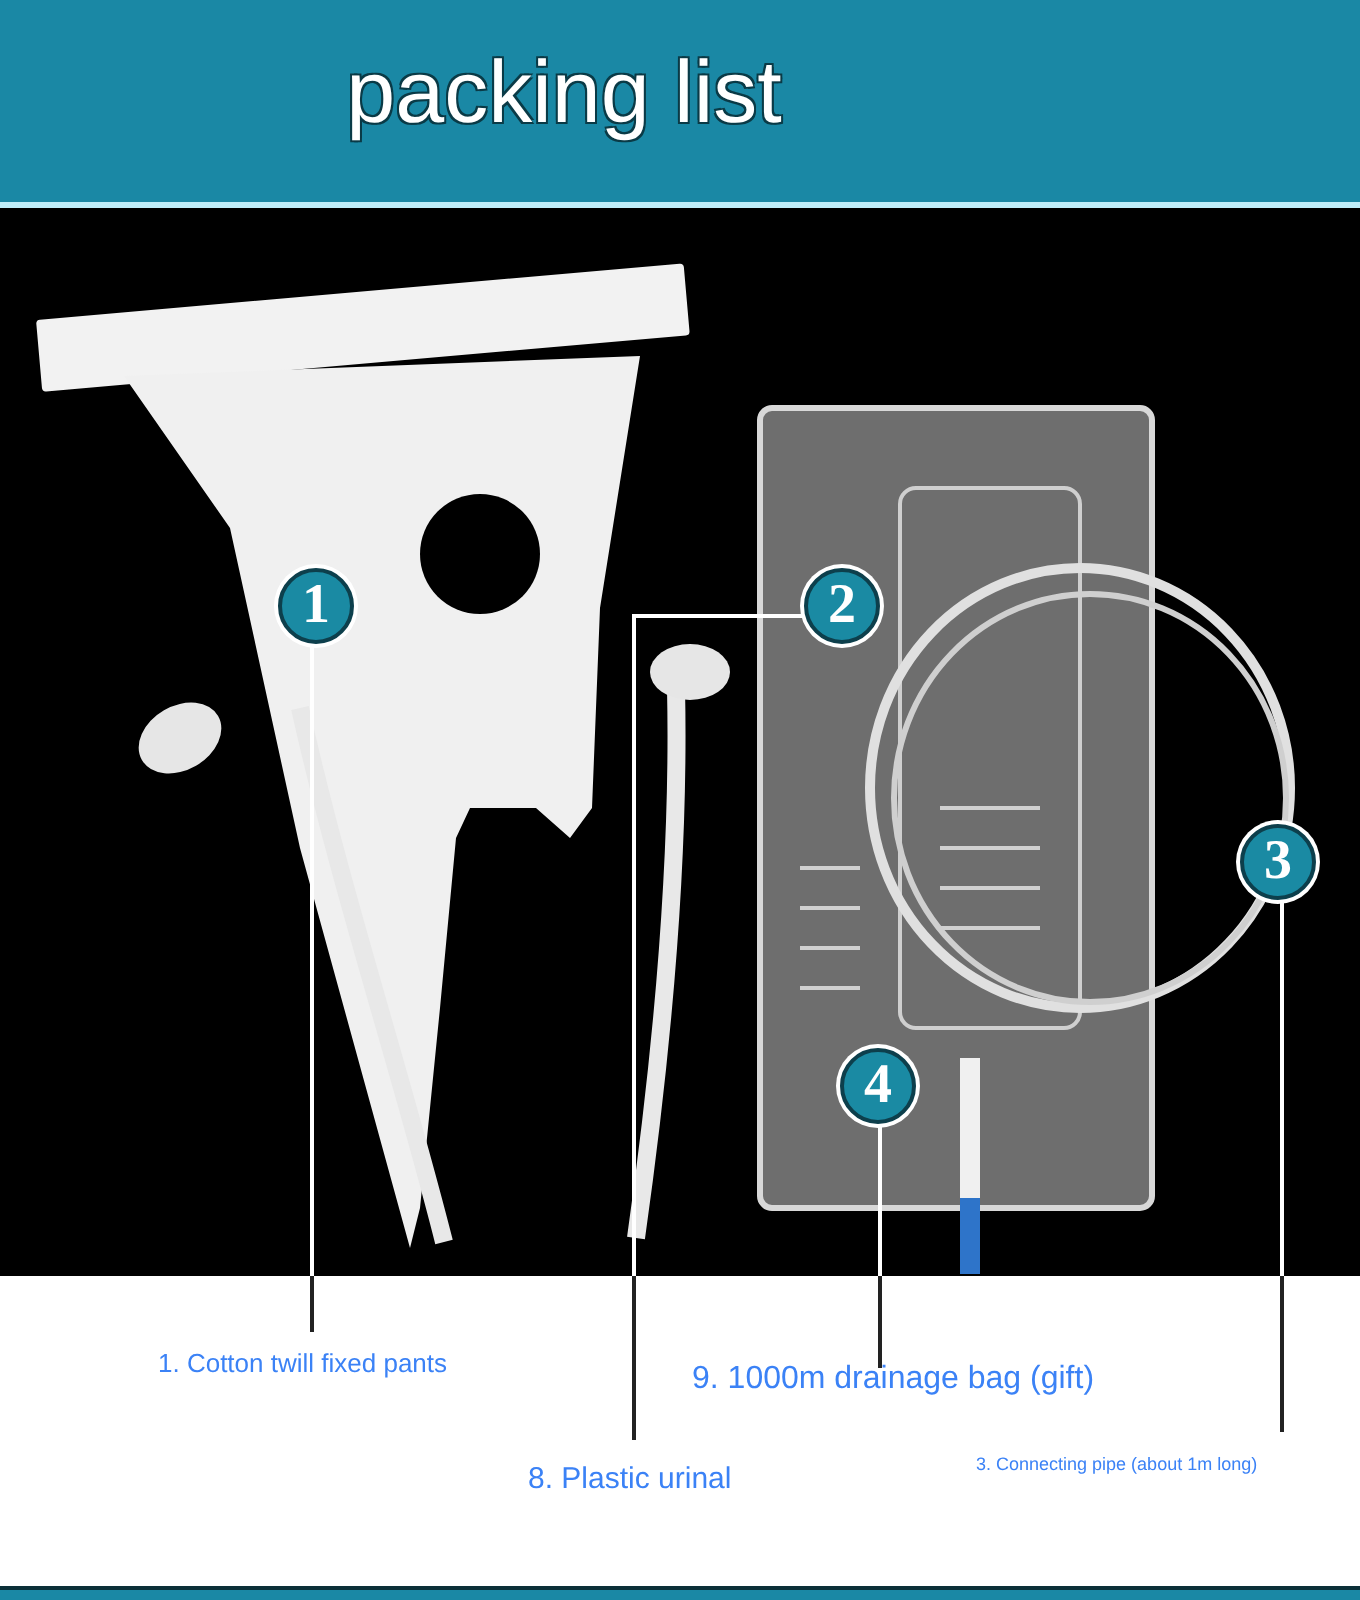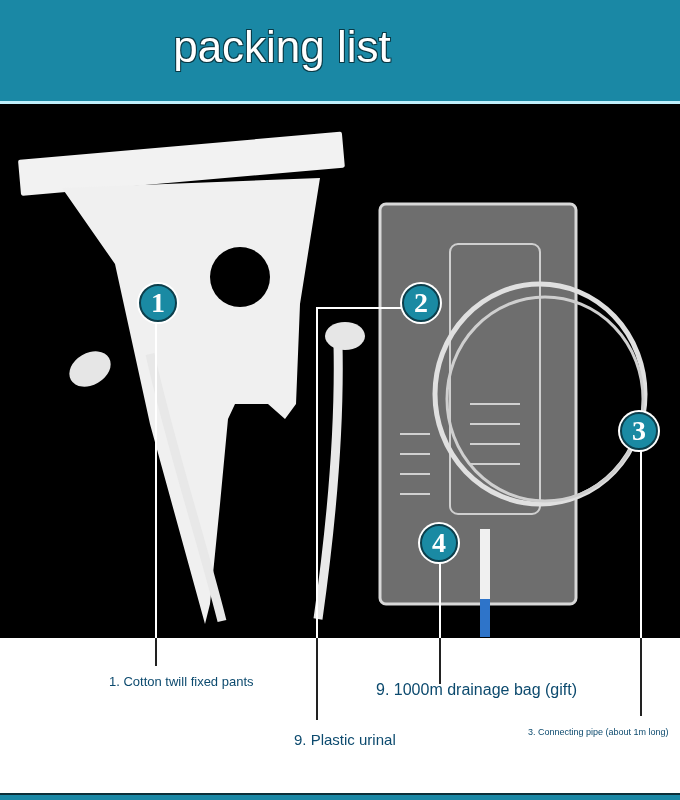--- a/index.html
+++ b/index.html
@@ -8,21 +8,21 @@
   .header-line{position:absolute;left:0;top:101px;width:680px;height:3px;background:#bfeefa;}
   .title{position:absolute;left:0;top:22px;width:564px;text-align:center;font-size:44px;color:#ffffff;letter-spacing:0px;
     text-shadow:0 0 1px #0b3b47,1px 1px 0 #0b3b47,-1px -1px 0 #0b3b47,1px -1px 0 #0b3b47,-1px 1px 0 #0b3b47;}
   .photo{position:absolute;left:0;top:104px;width:680px;height:534px;background:#000;overflow:hidden;}
   .waistband{position:absolute;left:18px;top:56px;width:325px;height:36px;background:#f2f2f2;transform:rotate(-5deg);transform-origin:left top;border-radius:2px;}
   .badge{position:absolute;width:34px;height:34px;border-radius:50%;background:#1a8aa3;border:2px solid #0d3f4c;box-shadow:0 0 0 2px #fff;color:#fff;
     font-family:"Liberation Serif",serif;font-size:28px;font-weight:bold;line-height:34px;text-align:center;}
   .vline{position:absolute;width:2px;background:#fff;}
   .hline{position:absolute;height:2px;background:#fff;}
   .leader{position:absolute;width:2px;background:#222;}
-  .label{position:absolute;color:#0c4a6e;white-space:nowrap;margin-left:30px;}
+  .label{position:absolute;color:#3b82f6;white-space:nowrap;}
   .footer{position:absolute;left:0;top:793px;width:680px;height:7px;background:#1a88a5;border-top:2px solid #0b2f38;}
 </style>
 </head>
 <body>
 
 <div class="header"></div>
 <div class="header-line"></div>
 <div class="title">packing list</div>
 
 <div class="photo">
@@ -70,17 +70,17 @@
   <div class="badge" style="left:620px;top:308px">3</div>
   <div class="badge" style="left:420px;top:420px">4</div>
 </div>
 
 <div class="leader" style="left:155px;top:638px;height:28px"></div>
 <div class="leader" style="left:316px;top:638px;height:82px"></div>
 <div class="leader" style="left:439px;top:638px;height:46px"></div>
 <div class="leader" style="left:640px;top:638px;height:78px"></div>
 
 <div class="label" style="left:79px;top:674px;font-size:13px">1. Cotton twill fixed pants</div>
-<div class="label" style="left:264px;top:731px;font-size:15px">9. Plastic urinal</div>
+<div class="label" style="left:264px;top:731px;font-size:15px">8. Plastic urinal</div>
 <div class="label" style="left:346px;top:681px;font-size:16px">9. 1000m drainage bag (gift)</div>
-<div class="label" style="left:498px;top:727px;font-size:9px">3. Connecting pipe (about 1m long)</div>
+<div class="label" style="left:488px;top:727px;font-size:9px">3. Connecting pipe (about 1m long)</div>
 
 <div class="footer"></div>
 
 </body></html>

